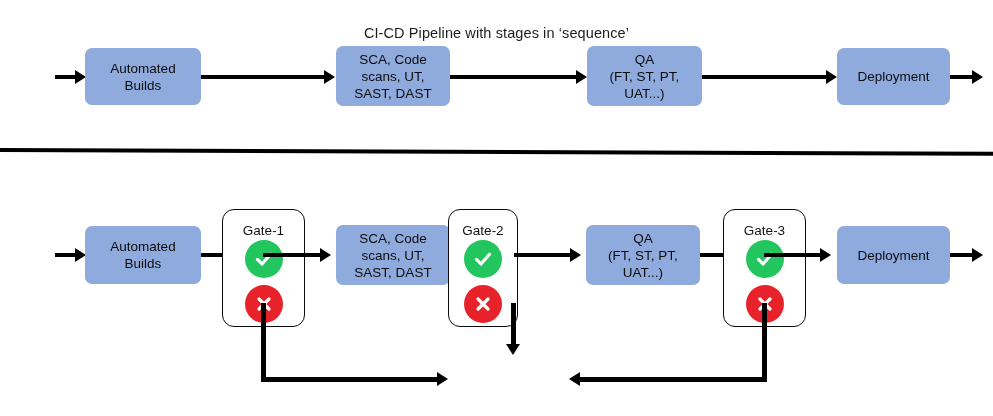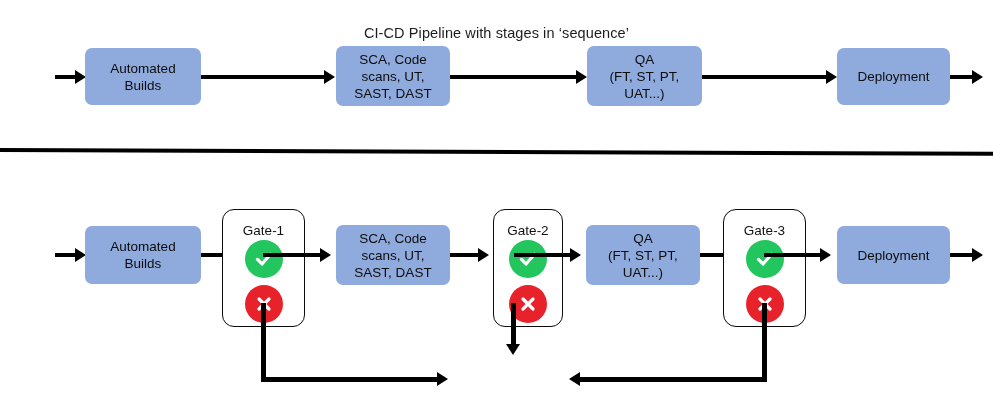--- a/index.html
+++ b/index.html
@@ -203,21 +203,21 @@
   <div class="hline" style="left:263px; top:253px; width:61px;"></div>
   <div class="arrowhead right" style="left:320px; top:248px;"></div>
 
   <div class="stage" style="left:336px; top:225px; width:114px; height:60px;">SCA, Code
 scans, UT,
 SAST, DAST</div>
 
   <div class="hline" style="left:450px; top:253px; width:32px;"></div>
   <div class="arrowhead right" style="left:478px; top:248px;"></div>
 
-  <div class="gate" style="left:493px; top:209px; width:70px; height:118px;">
+  <div class="gate" style="left:448px; top:209px; width:70px; height:118px;">
     <div class="gate-label">Gate-2</div>
     <div class="badge pass">
       <svg width="22" height="22" viewBox="0 0 22 22" aria-hidden="true">
         <path d="M4.5 11.4 L9 16 L17.5 6.3" fill="none" stroke="#ffffff" stroke-width="3.2" stroke-linecap="round" stroke-linejoin="round"></path>
       </svg>
     </div>
     <div class="badge fail">
       <svg width="20" height="20" viewBox="0 0 20 20" aria-hidden="true">
         <path d="M5 5 L15 15 M15 5 L5 15" fill="none" stroke="#ffffff" stroke-width="3.2" stroke-linecap="round"></path>
       </svg>
@@ -227,21 +227,21 @@
   <div class="hline" style="left:514px; top:253px; width:60px;"></div>
   <div class="arrowhead right" style="left:570px; top:248px;"></div>
 
   <div class="stage" style="left:586px; top:225px; width:114px; height:60px;">QA
 (FT, ST, PT,
 UAT...)</div>
 
   <div class="hline" style="left:700px; top:253px; width:32px;"></div>
   <div class="arrowhead right" style="left:728px; top:248px;"></div>
 
-  <div class="gate" style="left:723px; top:209px; width:83px; height:118px;border-radius:13px;">
+  <div class="gate" style="left:723px; top:209px; width:83px; height:118px;">
     <div class="gate-label">Gate-3</div>
     <div class="badge pass">
       <svg width="22" height="22" viewBox="0 0 22 22" aria-hidden="true">
         <path d="M4.5 11.4 L9 16 L17.5 6.3" fill="none" stroke="#ffffff" stroke-width="3.2" stroke-linecap="round" stroke-linejoin="round"></path>
       </svg>
     </div>
     <div class="badge fail">
       <svg width="20" height="20" viewBox="0 0 20 20" aria-hidden="true">
         <path d="M5 5 L15 15 M15 5 L5 15" fill="none" stroke="#ffffff" stroke-width="3.2" stroke-linecap="round"></path>
       </svg>

